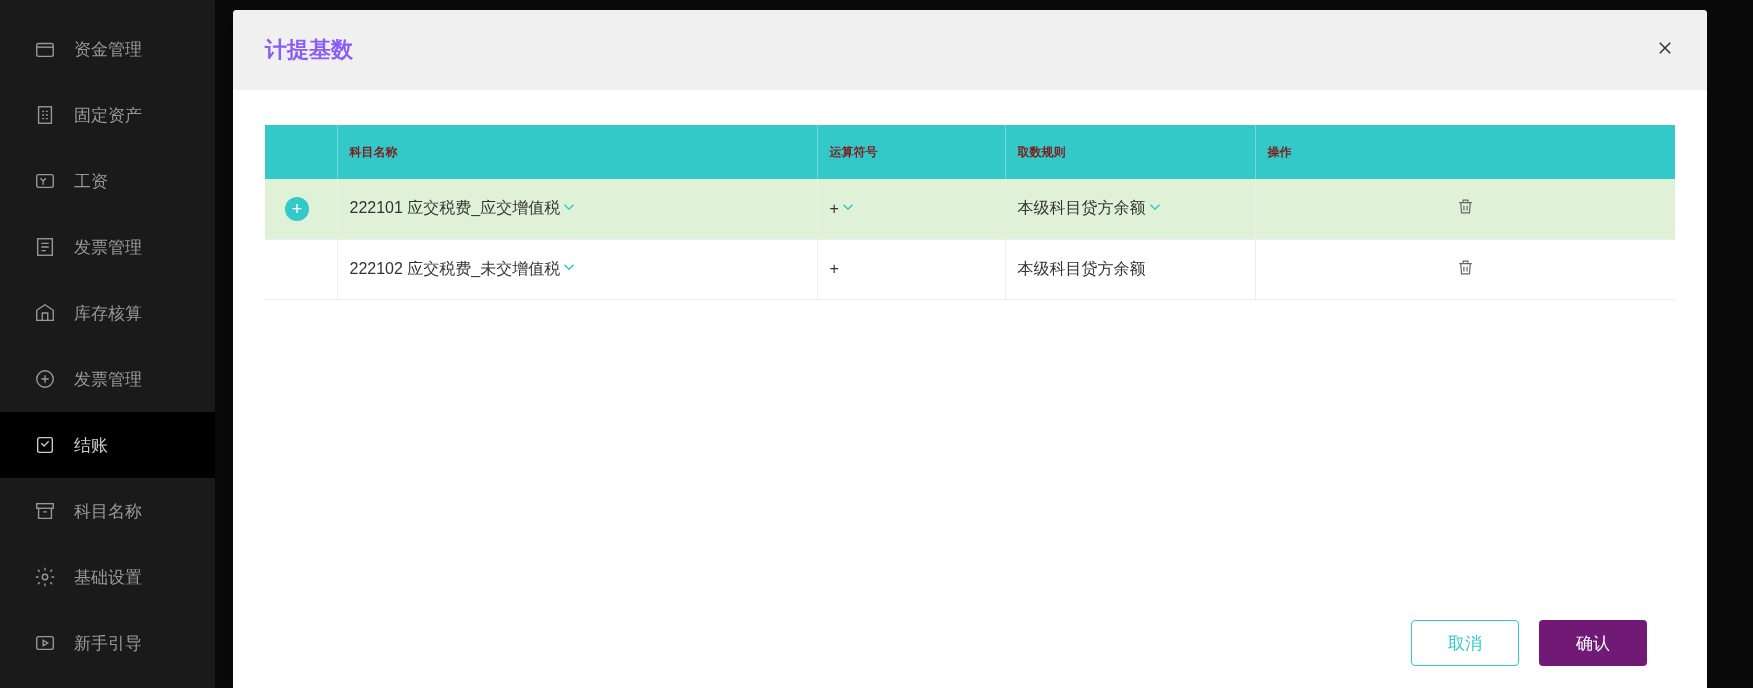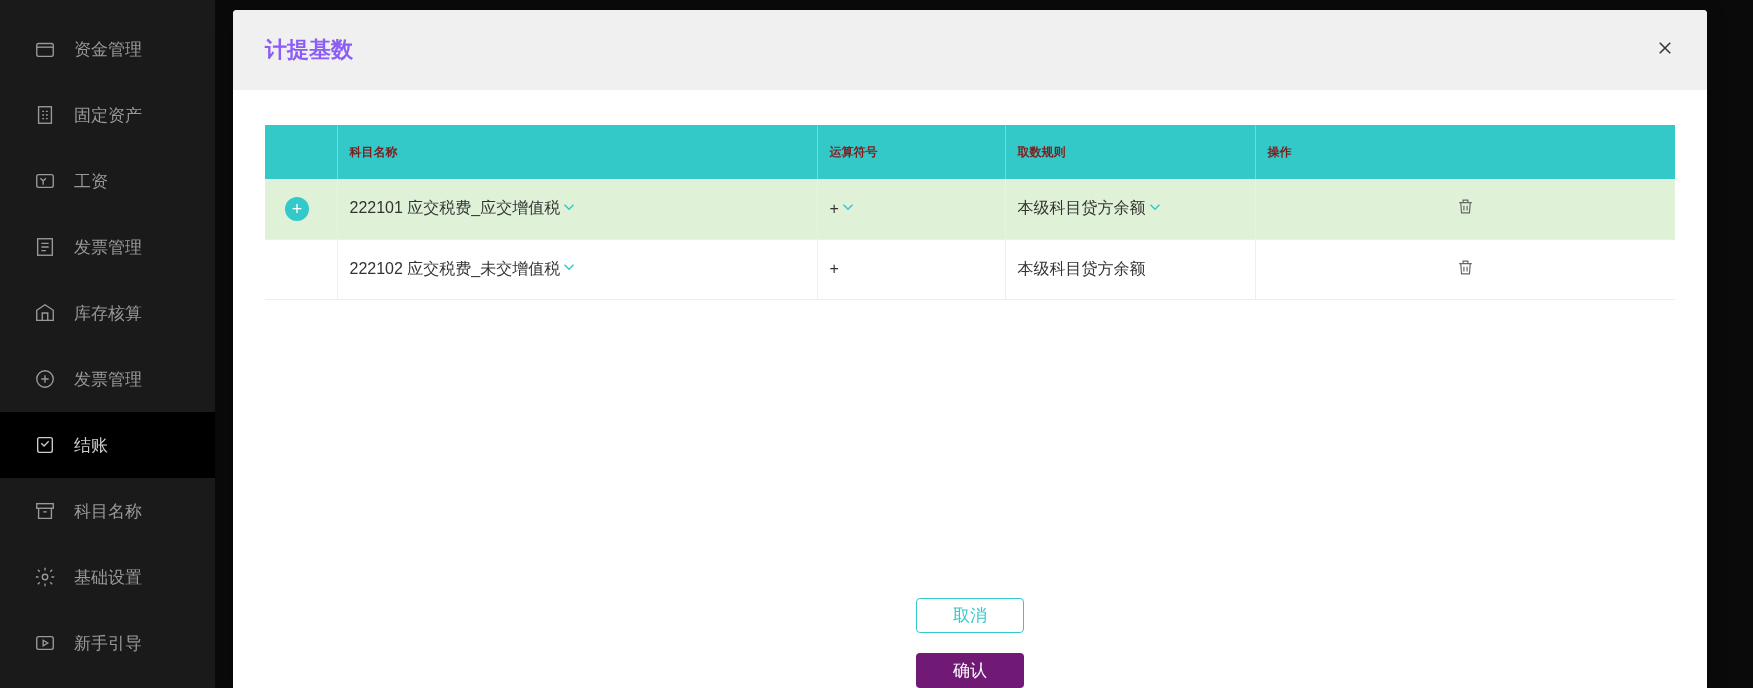--- a/index.html
+++ b/index.html
@@ -170,21 +170,20 @@
     .delete-icon svg { width: 19px; height: 19px; }
     
     
     .modal-footer {
       height: 90px;
       display: flex;
       align-items: center;
       justify-content: flex-end;
       padding: 0 60px;
       gap: 20px;
-      flex-direction: column;
     }
     .btn {
       height: 46px;
       min-width: 108px;
       border-radius: 4px;
       font-size: 17px;
       cursor: pointer;
       display: flex;
       align-items: center;
       justify-content: center;

